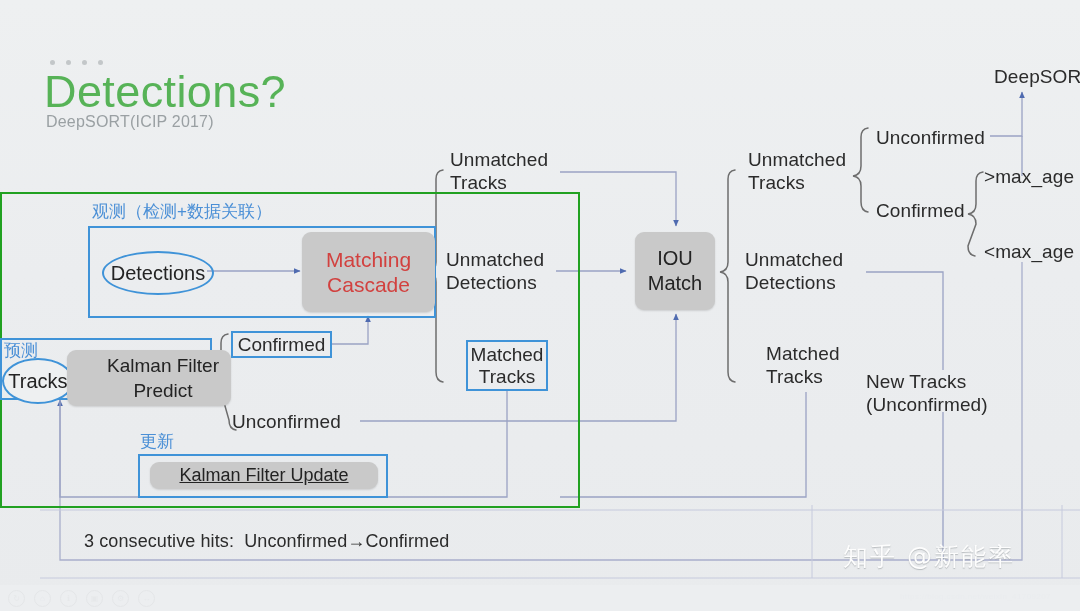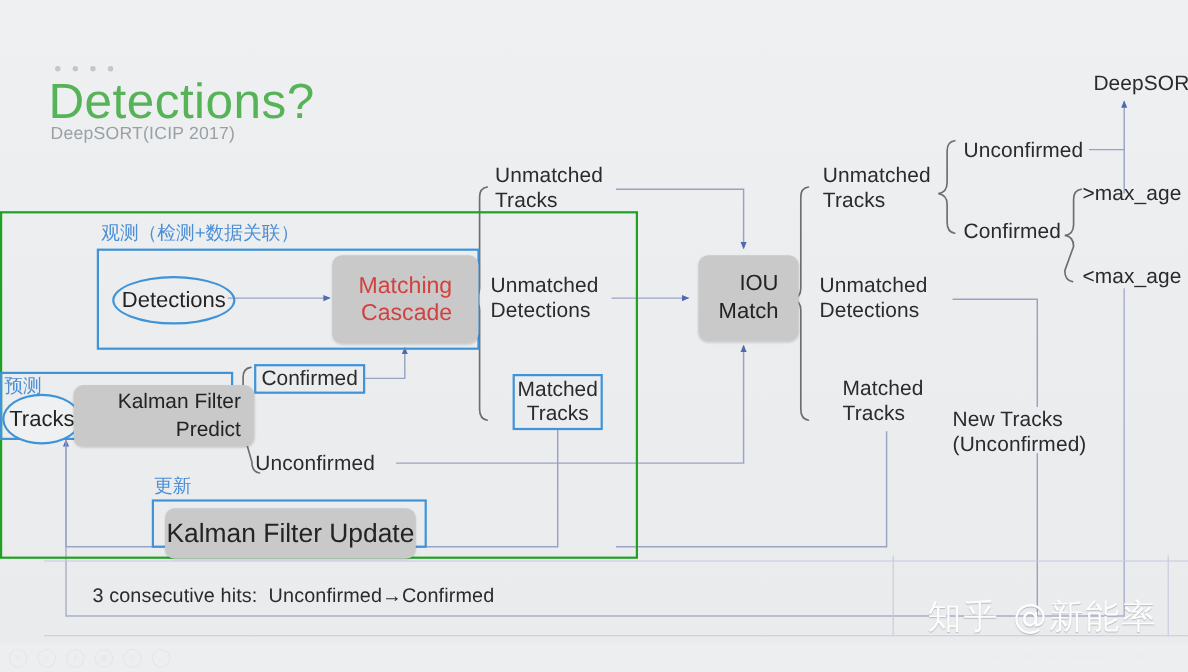--- a/index.html
+++ b/index.html
@@ -26,32 +26,32 @@
   #subtitle{position:absolute;left:46px;top:113px;font-size:16px;color:#9aa0a3;
          letter-spacing:.2px;}
 
   
   .cn{position:absolute;color:#4a8fd6;font-size:17px;white-space:pre;}
 
   
   .bluebox{position:absolute;border:2px solid #3f93d8;background:transparent;box-sizing:border-box;}
   .greenbox{position:absolute;border:2px solid #21a121;background:transparent;box-sizing:border-box;}
   .graybox{position:absolute;background:#c9c9c9;border-radius:9px;
-    display:flex;align-items:center;justify-content:center;text-align:right;
+    display:flex;align-items:center;justify-content:center;text-align:center;
     font-size:21px;color:#232323;line-height:25px;box-shadow:0 1px 2px rgba(0,0,0,.13);}
   .graybox.red{color:#d2413f;}
   .labelbox{position:absolute;border:2px solid #3f93d8;box-sizing:border-box;
     display:flex;align-items:center;justify-content:center;
     font-size:19px;color:#2b2b2b;line-height:22px;text-align:center;background:transparent;}
   .ellipse{position:absolute;border:2px solid #3f93d8;border-radius:50%;
     display:flex;align-items:center;justify-content:center;
     font-size:20px;color:#232323;background:transparent;}
 
   
-  #wm{position:absolute;left:843px;top:540px;font-size:31px;color:#fdfdfd;
+  #wm{position:absolute;left:843px;top:540px;font-size:25px;color:#fdfdfd;
       letter-spacing:2px;text-shadow:0 1px 1px rgba(140,145,150,.55);
       font-family:"DejaVu Sans",sans-serif;}
   #wmurl{position:absolute;left:900px;top:592px;font-size:8px;color:#d3d6d9;letter-spacing:.4px;}
 
   
   #playerbar{position:absolute;left:0;bottom:0;width:1080px;height:26px;
      background:rgba(236,238,240,.92);display:flex;align-items:center;gap:9px;padding-left:8px;}
   #playerbar .pi{width:15px;height:15px;border-radius:50%;border:1.4px solid #e4e6e8;
      color:#e6e8ea;font-size:8px;display:flex;align-items:center;justify-content:center;}
 </style>
@@ -137,30 +137,30 @@
   <div class="bluebox" style="left:0px;top:338px;width:212px;height:62px;"></div>
   <div class="ellipse" style="left:2px;top:358px;width:68px;height:42px;background:#eef0f1;">Tracks</div>
   <div class="graybox" style="left:67px;top:350px;width:136px;height:56px;white-space:pre-line;font-size:19px;padding-left:28px;">Kalman Filter
 Predict</div>
 
   <div class="labelbox" style="left:231px;top:331px;width:101px;height:27px;">Confirmed</div>
   <div class="tn" style="left:232px;top:410px;">Unconfirmed</div>
 
   <div class="cn" style="left:140px;top:430px;">更新</div>
   <div class="bluebox" style="left:138px;top:454px;width:250px;height:44px;"></div>
-  <div class="graybox" style="left:150px;top:462px;width:228px;height:46px;font-size:24px;">Kalman Filter Update</div>
+  <div class="graybox" style="left:150px;top:462px;width:228px;height:27px;font-size:18px;text-decoration:underline;">Kalman Filter Update</div>
 
   <div class="tn c" style="left:450px;top:148px;width:114px;white-space:pre-line;">Unmatched
 Tracks</div>
   <div class="tn c" style="left:446px;top:248px;width:122px;white-space:pre-line;">Unmatched
 Detections</div>
   <div class="labelbox" style="left:466px;top:340px;width:82px;height:51px;white-space:pre-line;">Matched
 Tracks</div>
 
-  <div class="graybox" style="left:635px;top:232px;width:91px;height:78px;white-space:pre-line;font-size:20px;">IOU
+  <div class="graybox" style="left:635px;top:232px;width:80px;height:78px;white-space:pre-line;font-size:20px;">IOU
 Match</div>
 
   <div class="tn c" style="left:748px;top:148px;width:118px;white-space:pre-line;">Unmatched
 Tracks</div>
   <div class="tn c" style="left:745px;top:248px;width:124px;white-space:pre-line;">Unmatched
 Detections</div>
   <div class="tn c" style="left:766px;top:342px;width:84px;white-space:pre-line;">Matched
 Tracks</div>
 
   <div class="tn" style="left:876px;top:126px;">Unconfirmed</div>

